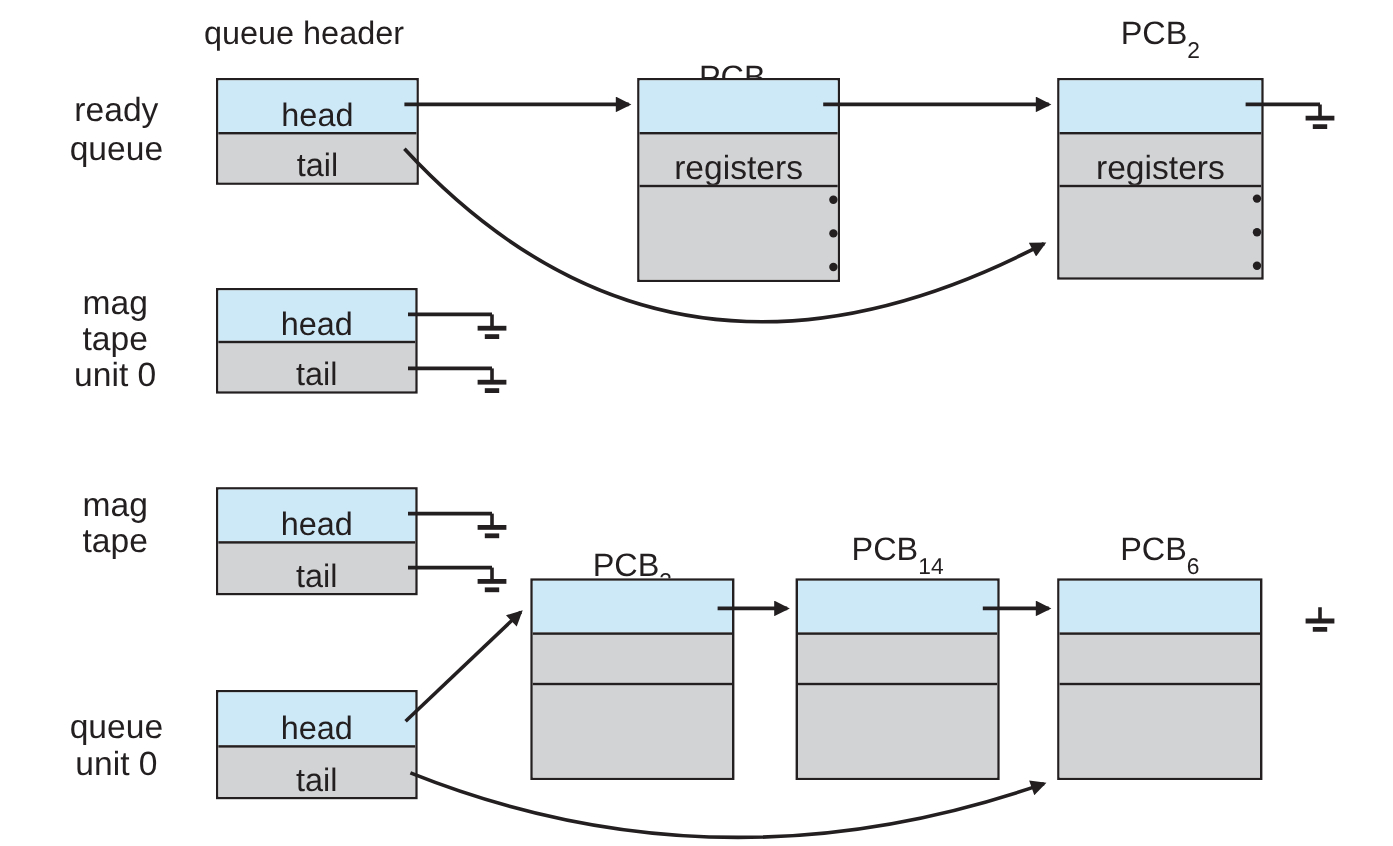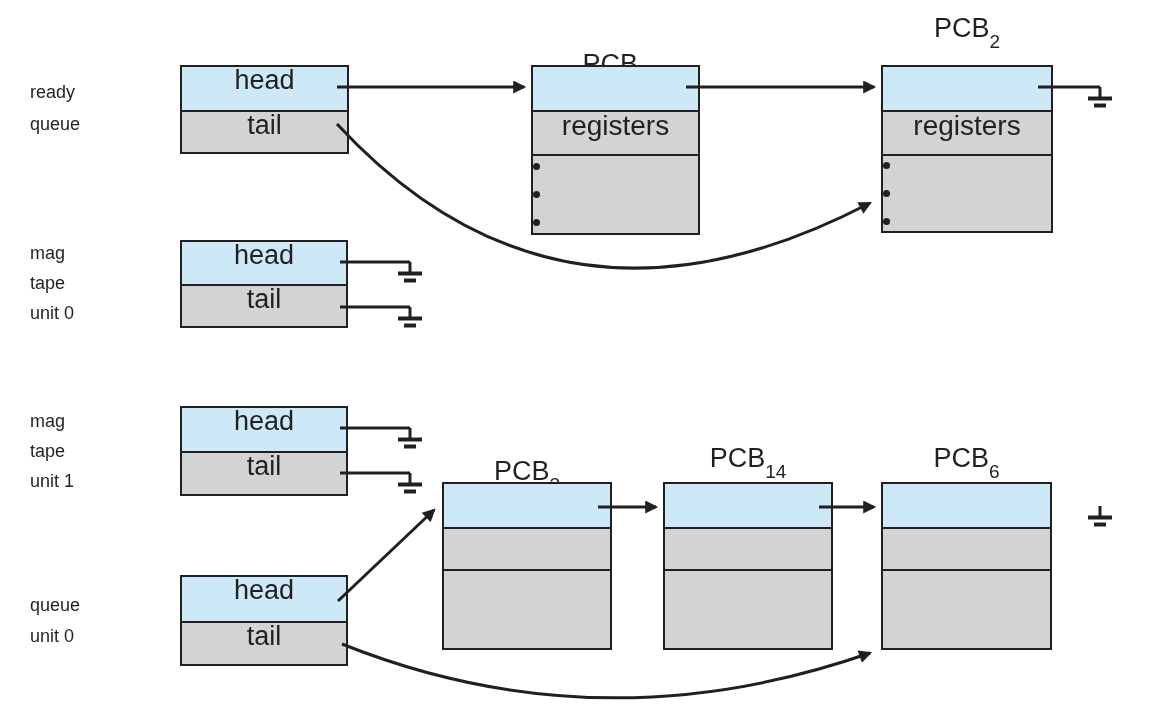--- a/index.html
+++ b/index.html
@@ -8,32 +8,32 @@
     background:var(--bg,#ffffff);
     font-family:"Liberation Sans",sans-serif;
     color:var(--ink,#231f20);
   }
   .overlay{position:absolute;left:0;top:0;color:var(--ink,#231f20);z-index:3;pointer-events:none;}
   .qbox{
     position:absolute;box-sizing:border-box;border:2px solid var(--ink,#231f20);
     display:flex;flex-direction:column;z-index:2;background:#fff;
   }
   .row{
-    box-sizing:border-box;display:flex;align-items:flex-start;justify-content:center;
+    box-sizing:border-box;display:flex;align-items:flex-end;justify-content:center;
     font-size:27px;line-height:1;
   }
   .row + .row{border-top:2px solid var(--ink,#231f20);}
   .row.blue{background:var(--blue,#cde9f8);}
   .row.gray{background:var(--gray,#d2d3d5);}
   .row.flex1{flex:1;}
   .row.reg{font-size:28px;}
   .dotcol{flex-direction:column;justify-content:center;gap:21px;}
   .dot{width:7px;height:7px;border-radius:50%;background:var(--ink,#231f20);}
   .sidelabel{
-    position:absolute;text-align:left;font-size:18px;line-height:30px;z-index:1;
+    position:absolute;text-align:center;font-size:28px;line-height:30px;z-index:1;
   }
   .sidelabel.lh32{line-height:32px;}
   .sidelabel.lh31{line-height:31px;}
   .toplabel{
     position:absolute;text-align:center;font-size:27px;line-height:30px;z-index:1;white-space:nowrap;
   }
   .toplabel sub{font-size:19px;position:relative;top:5px;line-height:0;}
 </style>
 </head>
 <body>
@@ -88,20 +88,21 @@
           <path stroke-width="4" d="M404 491.5 H416"></path>
       </g>
       <g>
         <path stroke-width="3" d="M1100 506 V516"></path>
           <path stroke-width="4" d="M1088 517.5 H1112"></path>
           <path stroke-width="4" d="M1094 524.5 H1106"></path>
       </g>
     </g>
   </svg>
 
+  <div class="toplabel" style="left:170px;top:13px;width:165px;">queue header</div>
 
   <div class="toplabel" style="left:531px;top:13px;width:169px;margin-top:36px;">
     <span>PCB</span><sub>7</sub>
   </div>
   <div class="toplabel" style="left:881px;top:13px;width:172px;">
     <span>PCB</span><sub>2</sub>
   </div>
   <div class="toplabel" style="left:442px;top:456px;width:170px;">
     <span>PCB</span><sub>3</sub>
   </div>
@@ -117,21 +118,20 @@
     <div>queue</div>
   </div>
   <div class="sidelabel" style="left:30px;top:238px;width:132px;">
     <div>mag</div>
     <div>tape</div>
     <div>unit 0</div>
   </div>
   <div class="sidelabel" style="left:30px;top:406px;width:132px;">
     <div>mag</div>
     <div>tape</div>
-    <div>unit 1</div>
   </div>
   <div class="sidelabel lh31" style="left:30px;top:590px;width:134px;">
     <div>queue</div>
     <div>unit 0</div>
   </div>
 
   <div class="qbox" style="left:180px;top:65px;width:169px;height:89px;">
     <div class="row blue" style="height:43px;">
         <span>head</span>
       </div>

